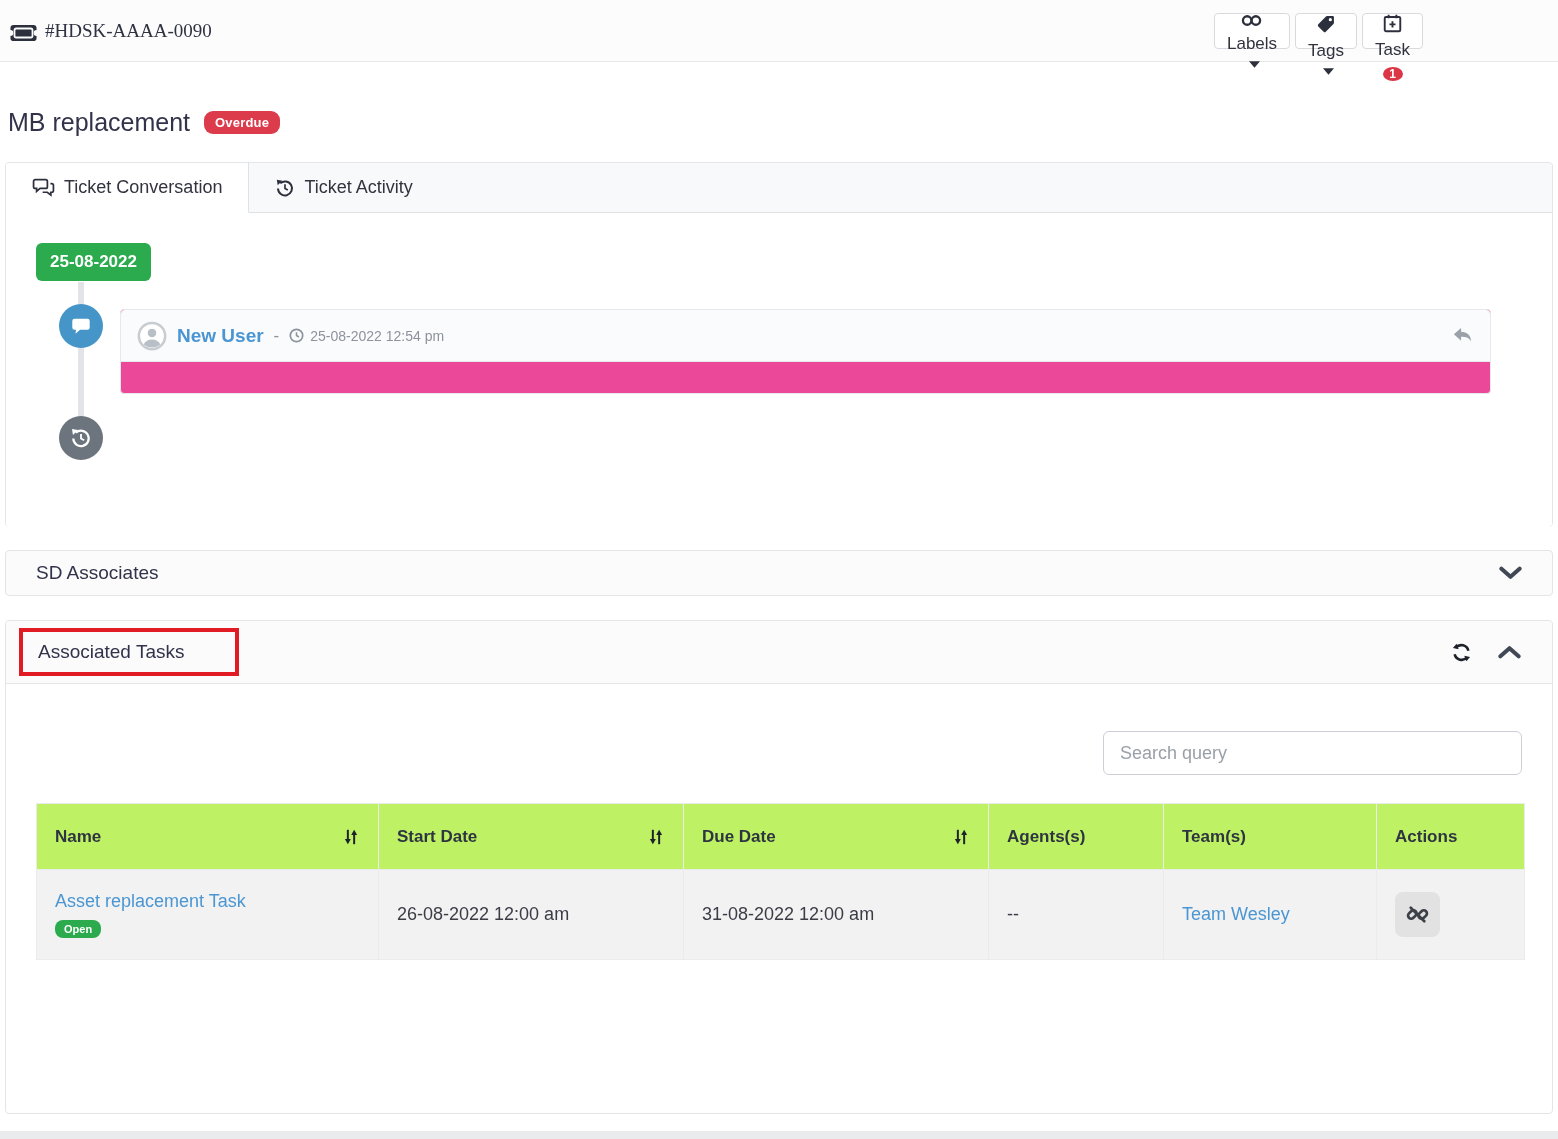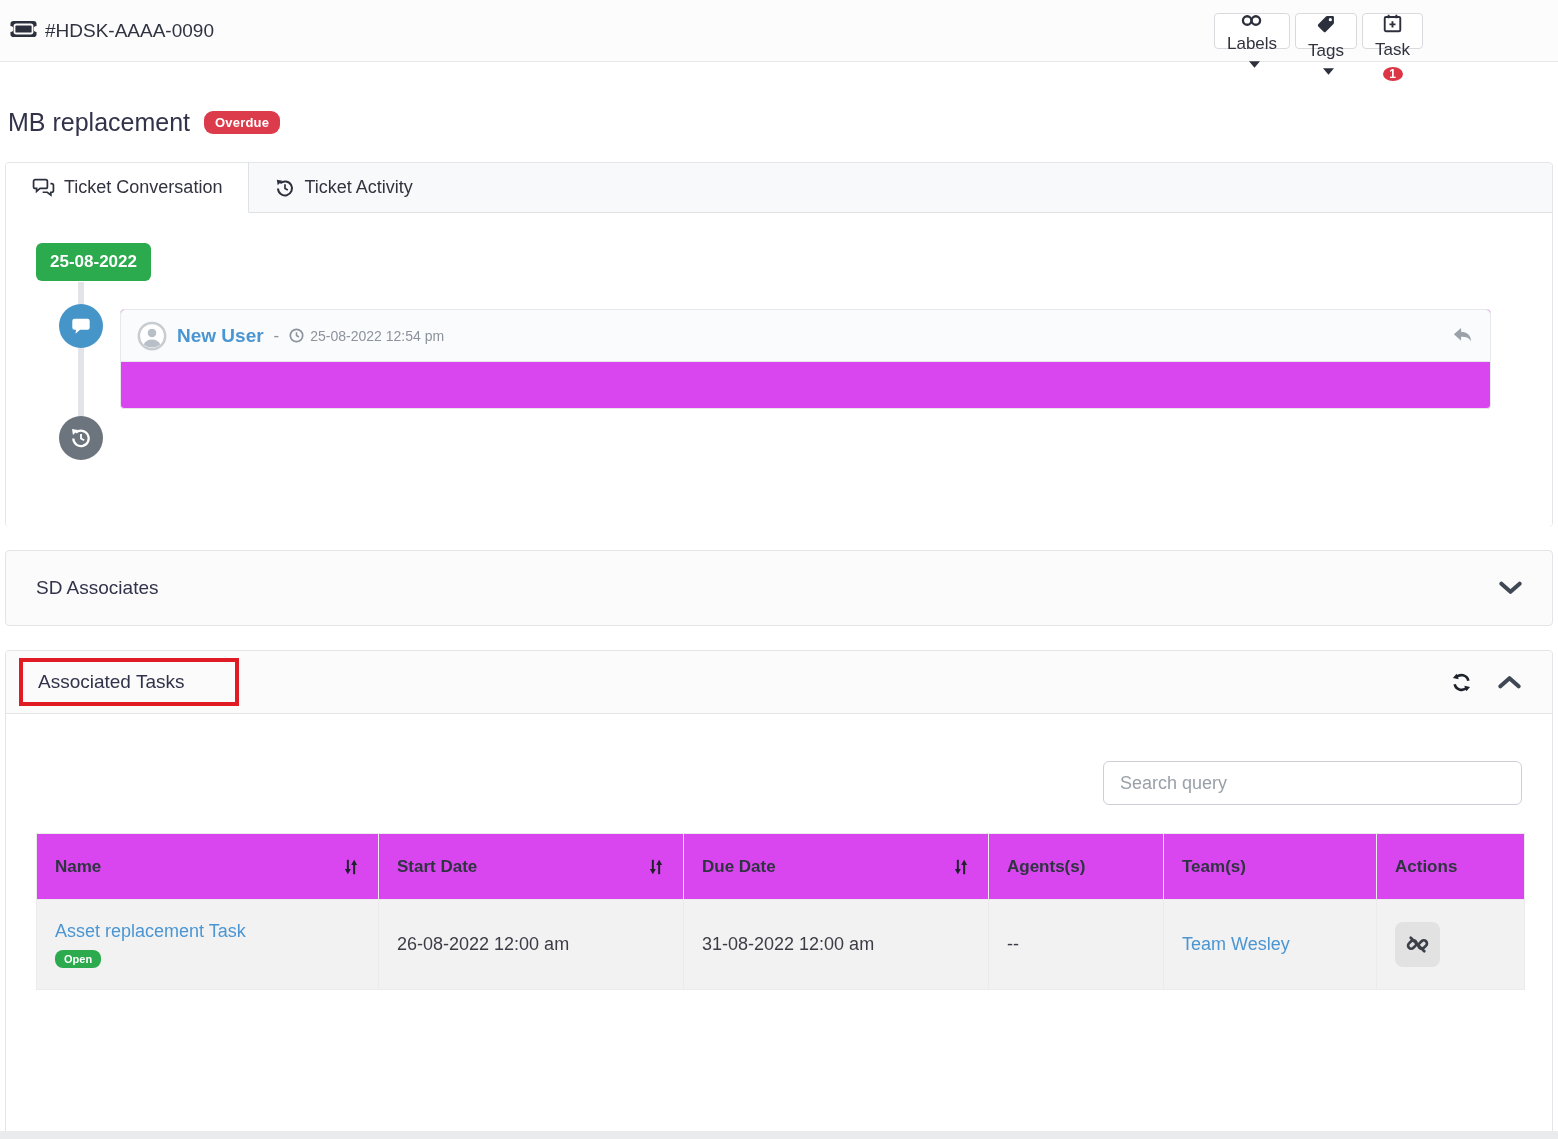--- a/index.html
+++ b/index.html
@@ -8,21 +8,21 @@
     font-family:"Liberation Sans","DejaVu Sans",sans-serif;
     background:#ffffff; color:#33333f;
     position:relative; overflow:hidden;
   }
 
   
   .topbar {
     height:62px; background:#fcfcfd; border-bottom:1px solid #e7e8ea;
     display:flex; align-items:center; padding-left:10px; position:relative;
   }
-  .ticket-id { display:flex; align-items:flex-start; gap:8px; font-size:19px; color:#2f3240; }
+  .ticket-id { display:flex; align-items:flex-end; gap:8px; font-size:19px; color:#2f3240;font-family:Liberation Serif, serif; }
   .ticket-id svg { color:#2c303c; }
   .topbar-buttons {
     position:absolute; left:1214px; top:13px; display:flex; gap:5px; align-items:center;
   }
   .tb-btn {
     height:36px; background:#fff; border:1px solid #d8dadd; border-radius:4px;
     display:flex; align-items:center; gap:7px; padding:0 12px;
     font-size:17px; color:#33333f; cursor:pointer; white-space:nowrap;flex-direction:column;
   }
   .tb-btn svg { color:#2c303c; flex:none; }
@@ -72,35 +72,35 @@
   }
   .tl-line { position:absolute; left:72px; top:69px; width:6px; height:156px; background:#e2e4e7; }
   .tl-circle {
     position:absolute; width:44px; height:44px; border-radius:50%;
     display:flex; align-items:center; justify-content:center; z-index:2;
   }
   .tl-blue { left:53px; top:91px; background:#4695c8; }
   .tl-gray { left:53px; top:203px; background:#6c757d; color:#fff; }
 
   .msg-card {
-    position:absolute; left:114px; top:96px; width:1371px; height:100px;
-    border:1px solid #e7e8ea; border-radius:4px; background:#d946ef;
+    position:absolute; left:114px; top:96px; width:1371px; height:85px;
+    border:1px solid #e7e8ea; border-radius:4px; background:#ec4899;
   }
   .msg-head {
     height:52px; background:#fafbfc; border-bottom:1px solid #e7e8ea;
     display:flex; align-items:center; padding:0 16px; gap:10px; border-radius:4px 4px 0 0;
   }
   .msg-author { color:#4b96d2; font-weight:bold; font-size:19px; cursor:pointer; }
   .msg-sep { color:#8d939c; font-size:17px; }
   .msg-time { color:#8d939c; font-size:14px; display:flex; align-items:center; gap:6px; }
   .reply-btn { margin-left:auto; color:#9aa1a9; cursor:pointer; display:flex; }
 
   
   .sd-panel {
-    margin-top:23px; height:76px; background:#fbfbfc;
+    margin-top:23px; height:46px; background:#fbfbfc;
     display:flex; align-items:center; padding:0 30px; cursor:pointer;
   }
   .sd-title { font-size:19px; color:#32324a; }
   .chev { margin-left:auto; color:#3f4854; display:flex; cursor:pointer; }
 
   
   .tasks-panel { margin-top:24px; height:494px; }
   .tasks-head {
     height:63px; background:#fbfbfc; border-bottom:1px solid #e4e5e8;
     display:flex; align-items:center; border-radius:4px 4px 0 0; padding-right:31px;
@@ -117,21 +117,21 @@
   .search-input {
     width:419px; height:44px; border:1px solid #ccd0d4; border-radius:6px;
     font-size:18px; color:#33333f; padding:0 16px; outline:none;
     font-family:"Liberation Sans","DejaVu Sans",sans-serif;
   }
   .search-input::placeholder { color:#9aa0a8; }
 
   table.tasks-table { border-collapse:collapse; margin-top:28px; width:1488px; table-layout:fixed; }
   .tasks-table th, .tasks-table td { border:1px solid #ebebec; text-align:left; vertical-align:middle; }
   .tasks-table th {
-    height:66px; background:#d946ef; font-size:17px; font-weight:bold; color:#2e3440;
+    height:66px; background:#bef264; font-size:17px; font-weight:bold; color:#2e3440;
     padding:0 18px;
   }
   .th-inner { display:flex; align-items:center; }
   .sort-icon { margin-left:auto; color:#1d222b; display:flex; }
   .tasks-table td { height:90px; background:#f2f2f3; padding:0 18px; font-size:18px; color:#3c3c46; }
   .cell-link { color:#4b96d2; cursor:pointer; font-size:18px; }
   .badge-open {
     display:inline-block; margin-top:8px; background:#2bab4d; color:#fff;
     font-size:11px; font-weight:bold; padding:3px 9px; border-radius:8px;
   }

